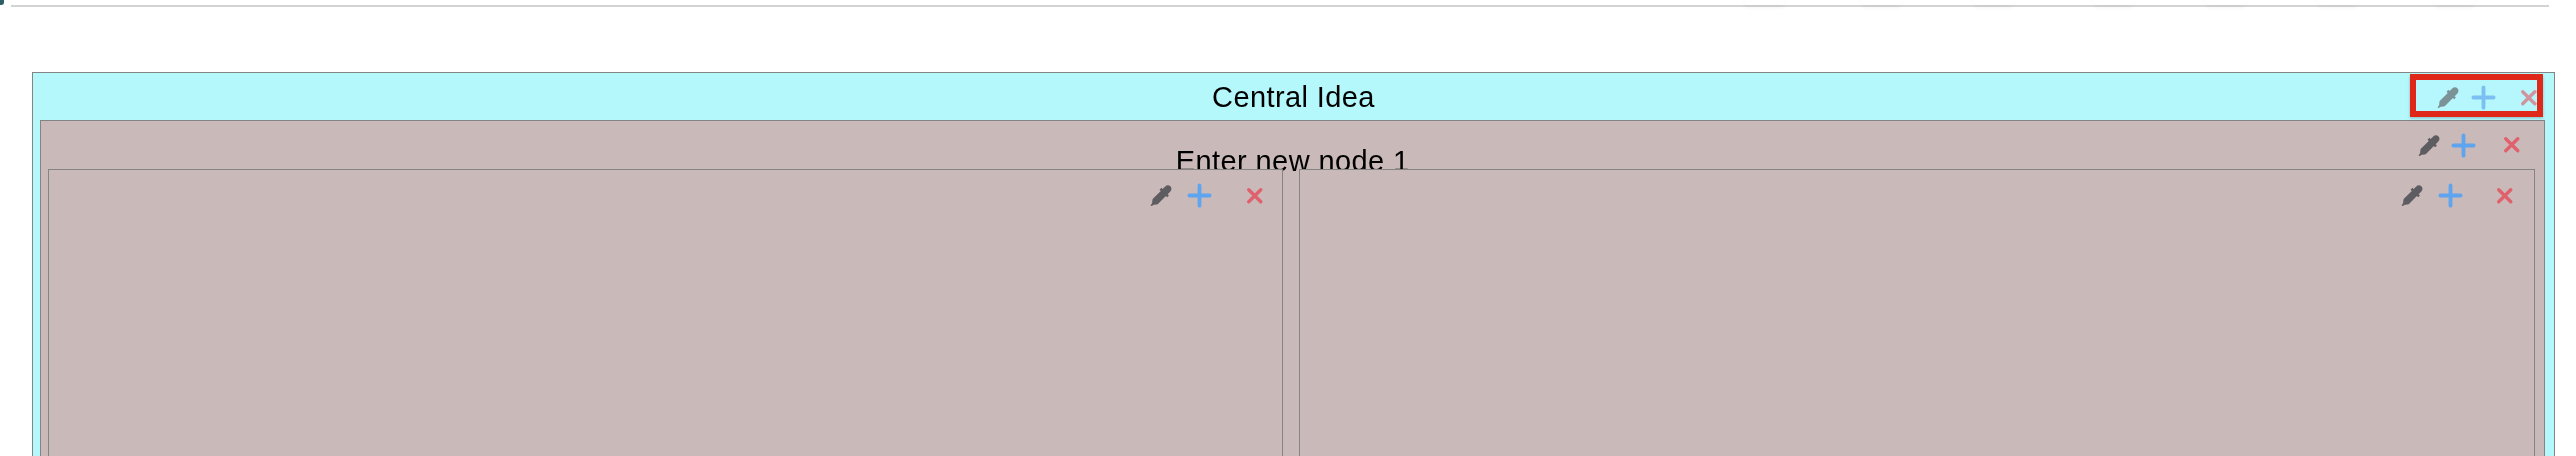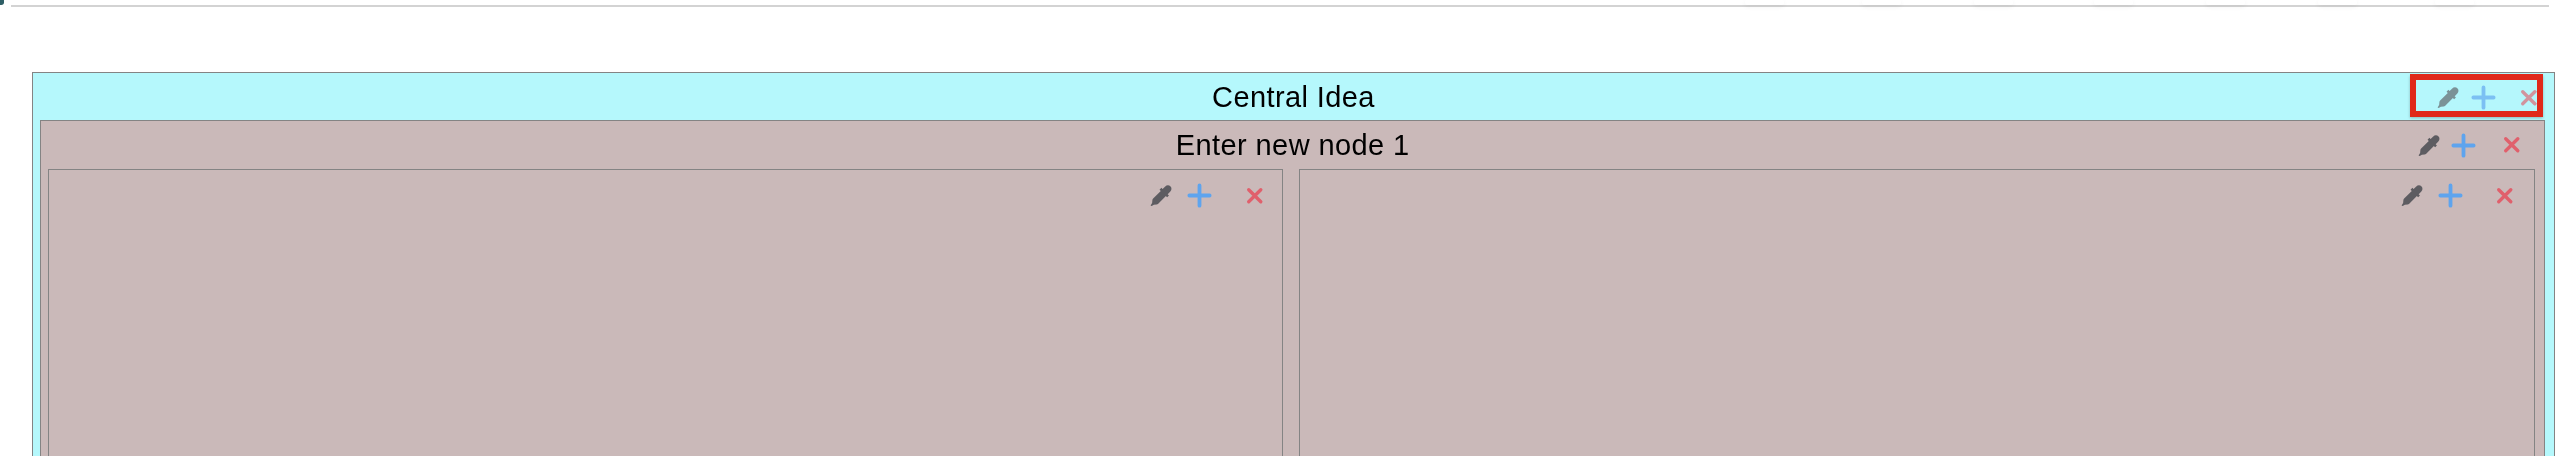--- a/index.html
+++ b/index.html
@@ -107,21 +107,21 @@
         </svg>
     </div>
     <div class="tool" style="left:81px; color:#e0606c;">
       <svg width="21.5" height="21.5" viewBox="0 0 24 24">
           <use href="#sym-close"></use>
         </svg>
     </div>
   </div>
 
   <div class="node" style="left:7.2px; top:47px; width:2505px; height:358px; background:#cab9b9;">
-    <div class="node-title" style="top:8px;">Enter new node 1</div>
+    <div class="node-title" style="top:24px;">Enter new node 1</div>
 
     <div class="toolbar" style="left:2372px; top:9px; width:107px;">
       <div class="tool" style="left:0px; color:#5d5c61;">
         <svg width="25" height="25" viewBox="0 0 28 28">
             <use href="#sym-dropper"></use>
           </svg>
       </div>
       <div class="tool" style="left:34px; color:#5ea4ee;">
         <svg width="27" height="27" viewBox="0 0 30 30">
             <use href="#sym-plus"></use>

